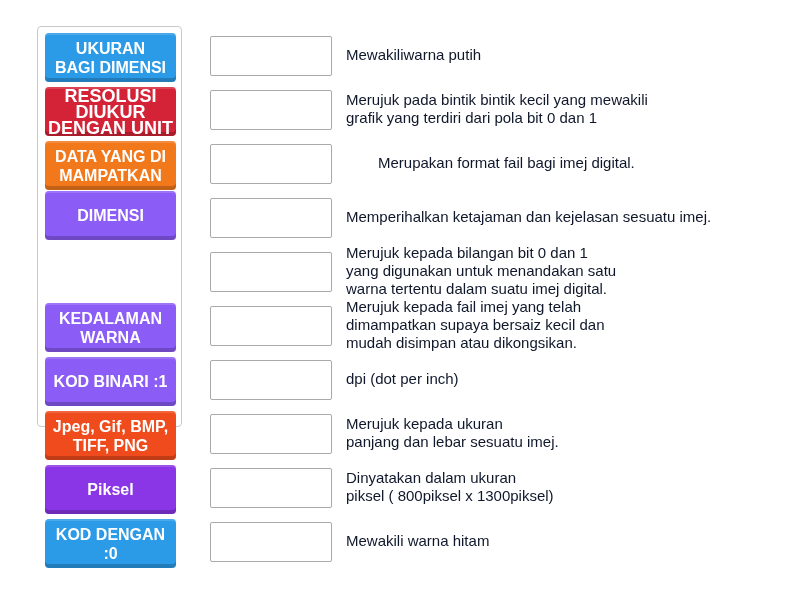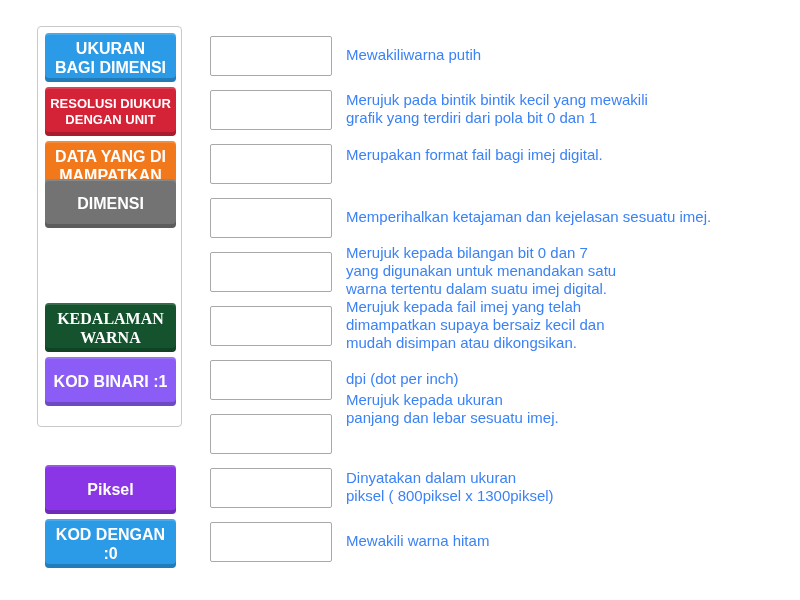--- a/index.html
+++ b/index.html
@@ -8,68 +8,70 @@
     position:absolute; left:37px; top:26px; width:145px; height:401px;
     border:1px solid #c9c9c9; border-radius:4px; background:#fff; box-sizing:border-box;
   }
   .tile {
     position:absolute; left:7px; width:131px; height:49px; border-radius:4px;
     color:#fff; font-weight:bold; display:flex; align-items:center; justify-content:center;
     text-align:center; line-height:19px; box-sizing:border-box; padding:0 3px;
     box-shadow: inset 0 -4px 0 rgba(0,0,0,0.2), inset 0 2px 0 rgba(255,255,255,0.15);
     cursor:pointer; font-size:16px; white-space:pre-line;
   }
-  .tile.small { font-size:13px; line-height:16px; }
+  .tile.small { font-size:18px; line-height:16px; }
   .slot {
     position:absolute; left:210px; width:122px; height:40px;
     border:1px solid #a9a9a9; border-radius:2px; background:#fff; box-sizing:border-box;
   }
   .desc {
-    position:absolute; left:346px; font-size:15px; line-height:18px; color:#3b82f6;
+    position:absolute; left:346px; font-size:15px; line-height:18px; color:#0f172a;
     white-space:pre-line;
   }
 </style>
 </head>
 <body>
 
 <div class="tray">
   <div class="tile" style="top:6px;background:#2b9be8;">UKURAN
 BAGI DIMENSI</div>
   <div class="tile small" style="top:60px;background:#d42337;">RESOLUSI DIUKUR
 DENGAN UNIT</div>
   <div class="tile" style="top:114px;background:#f2781c;">DATA YANG DI
 MAMPATKAN</div>
-  <div class="tile" style="top:152px;background:#737373;">DIMENSI</div>
-  <div class="tile" style="top:276px;background:#14532d;font-family:Liberation Serif, serif;">KEDALAMAN
+  <div class="tile" style="top:164px;background:#8b5cf6;">DIMENSI</div>
+  <div class="tile" style="top:276px;background:#8b5cf6;">KEDALAMAN
 WARNA</div>
   <div class="tile" style="top:330px;background:#8b5cf6;">KOD BINARI :1</div>
+  <div class="tile" style="top:384px;background:#ef4b1c;">Jpeg, Gif, BMP,
+TIFF, PNG</div>
   <div class="tile" style="top:438px;background:#8a35e6;">Piksel</div>
   <div class="tile" style="top:492px;background:#2b9be8;">KOD DENGAN :0</div>
 </div>
 
 <div class="slot" style="top:36px;"></div>
 <div class="slot" style="top:90px;"></div>
 <div class="slot" style="top:144px;"></div>
 <div class="slot" style="top:198px;"></div>
 <div class="slot" style="top:252px;"></div>
 <div class="slot" style="top:306px;"></div>
 <div class="slot" style="top:360px;"></div>
 <div class="slot" style="top:414px;"></div>
 <div class="slot" style="top:468px;"></div>
 <div class="slot" style="top:522px;"></div>
 
 <div class="desc" style="top:46px;">Mewakiliwarna putih</div>
 <div class="desc" style="top:91px;">Merujuk pada bintik bintik kecil yang mewakili
 grafik yang terdiri dari pola bit 0 dan 1</div>
-<div class="desc" style="top:146px;">Merupakan format fail bagi imej digital.</div>
+<div class="desc" style="top:154px;margin-left:32px;">Merupakan format fail bagi imej digital.</div>
 <div class="desc" style="top:208px;">Memperihalkan ketajaman dan kejelasan sesuatu imej.</div>
-<div class="desc" style="top:244px;">Merujuk kepada bilangan bit 0 dan 7
+<div class="desc" style="top:244px;">Merujuk kepada bilangan bit 0 dan 1
 yang digunakan untuk menandakan satu
 warna tertentu dalam suatu imej digital.</div>
 <div class="desc" style="top:298px;">Merujuk kepada fail imej yang telah
 dimampatkan supaya bersaiz kecil dan
 mudah disimpan atau dikongsikan.</div>
 <div class="desc" style="top:370px;">dpi (dot per inch)</div>
-<div class="desc" style="top:391px;">Merujuk kepada ukuran
+<div class="desc" style="top:415px;">Merujuk kepada ukuran
 panjang dan lebar sesuatu imej.</div>
 <div class="desc" style="top:469px;">Dinyatakan dalam ukuran
 piksel ( 800piksel x 1300piksel)</div>
 <div class="desc" style="top:532px;">Mewakili warna hitam</div>
 
 </body></html>

